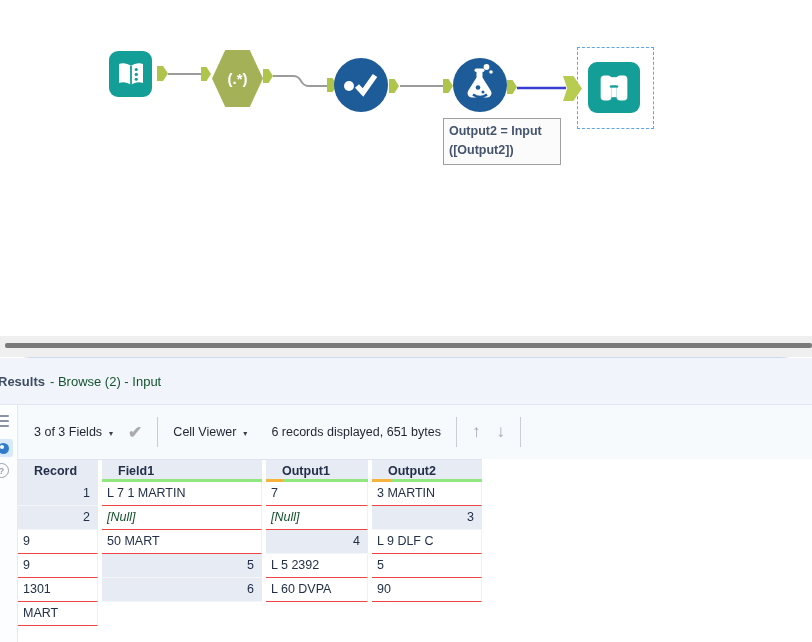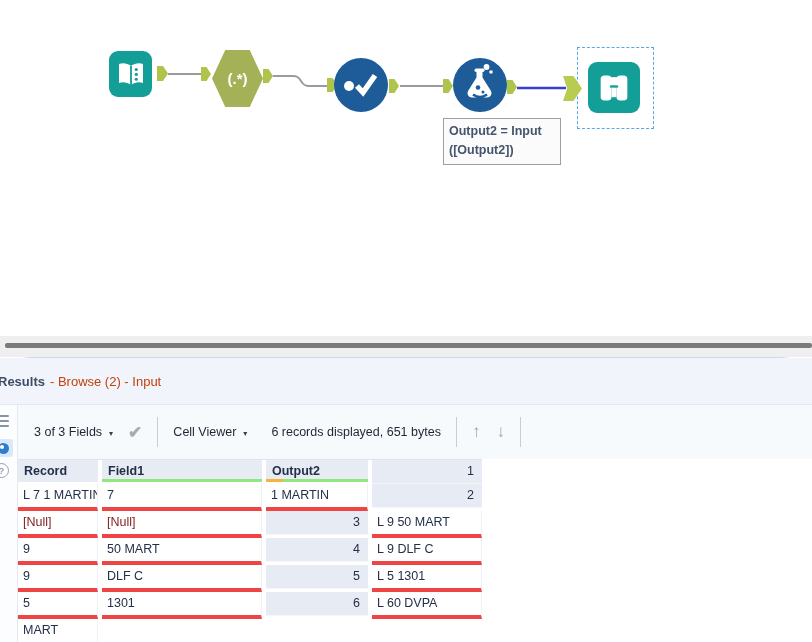--- a/index.html
+++ b/index.html
@@ -39,21 +39,21 @@
     font-weight:bold;font-size:12.5px;color:#44546c;
     padding:3px 5px 4px 5px;line-height:1.5;
   }
   
   .splitter-band{position:absolute;left:0;top:336px;width:812px;height:21px;background:#efefef;}
   .splitter-bar{position:absolute;left:5px;right:0;top:7px;height:5px;background:#7a7a7a;border-radius:2px;}
   
   .results{position:absolute;left:0;top:357px;width:812px;bottom:0;background:#fff;border-top:1px solid #cdd9ec;border-radius:31px;}
   .res-header{height:46px;background:#f1f5fb;border-bottom:1px solid #e2e9f3;display:flex;align-items:center;font-size:13px;}
   .res-title{font-weight:bold;color:#3d4d63;margin-left:-2px;}
-  .res-sub{color:#c2410c;margin-left:5px;}
+  .res-sub{color:#14532d;margin-left:5px;}
   .res-body{display:flex;height:238px;}
   .rail{width:17px;position:relative;background:#fcfdfe;border-right:1px solid #e4e9f2;overflow:hidden;flex:none;}
   .rail-menu{position:absolute;left:-4px;top:10px;width:13px;}
   .rail-menu i{display:block;height:2px;background:#8a93a3;margin-bottom:3px;border-radius:1px;}
   .rail-dot-wrap{position:absolute;left:-6px;top:34px;width:19px;height:18px;background:#d7e9fa;border-radius:3px;display:flex;align-items:center;justify-content:center;}
   .rail-dot{width:11px;height:11px;border-radius:50%;background:#2f7ccc;position:relative;}
   .rail-dot::after{content:"";position:absolute;left:2px;top:2px;width:4px;height:4px;border-radius:50%;background:#fff;}
   .rail-help{position:absolute;left:-6px;top:58px;width:13px;height:13px;border:1.5px solid #98a0ae;border-radius:50%;
     color:#98a0ae;font-size:9px;font-weight:bold;display:flex;align-items:center;justify-content:center;}
   .main{flex:1;display:flex;flex-direction:column;}
@@ -61,26 +61,26 @@
   .toolbar{height:54px;background:#f7fafd;display:flex;align-items:center;padding-left:16px;font-size:12.5px;color:#1f2633;flex:none;}
   .tb-label{white-space:nowrap;}
   .caret{font-size:8px;color:#3a3f47;margin-left:7px;position:relative;top:1px;}
   .tb-check{color:#ababab;font-size:17px;margin-left:15px;font-weight:bold;}
   .tb-sep{width:1px;height:30px;background:#c9cdd4;margin:0 15px;flex:none;}
   .tb-arrow{color:#9fa6b0;font-size:17px;}
   .tb-arrow + .tb-arrow{margin-left:16px;}
   
   .tbl{display:grid;grid-template-columns:80px 160px 102px 110px;column-gap:4px;
        width:fit-content;font-size:12.5px;color:#233048;border-top:1px solid #dde4ef;background:#fff;}
-  .hcell{background:#e7ebf4;font-weight:bold;height:22px;line-height:22px;padding-left:6px;position:relative;white-space:nowrap;overflow:hidden;}
+  .hcell{background:#e7ebf4;font-weight:bold;height:22px;line-height:22px;padding-left:16px;position:relative;white-space:nowrap;overflow:hidden;}
   .qbar{position:absolute;left:0;right:0;bottom:0;height:3px;display:flex;}
   .qbar span{height:100%;display:block;}
   .rcell{background:#e7ebf4;text-align:right;padding-right:8px;height:23px;line-height:23px;border-bottom:1px solid #f4f6fa;}
-  .dcell{background:#fff;padding-left:5px;height:23px;line-height:23px;border-bottom:4px solid #ef4444;border-right:1px solid #eef1f7;white-space:nowrap;overflow:hidden;}
-  .null-val{color:#7f1d1d;}
+  .dcell{background:#fff;padding-left:5px;height:23px;line-height:23px;border-bottom:1px solid #ef4444;border-right:1px solid #eef1f7;white-space:nowrap;overflow:hidden;}
+  .null-val{color:#14532d;font-style:italic;}
 </style>
 </head>
 <body>
 
 <div class="canvas">
 
   <svg class="wires">
     <path d="M168 74 L203 74" stroke="#9b9b9b" stroke-width="2" fill="none"></path>
     <path d="M273 76 L293 76 C303 76 299 86 309 86 L328 86" stroke="#9b9b9b" stroke-width="2" fill="none"></path>
     <path d="M400 86 L444 86" stroke="#9b9b9b" stroke-width="2" fill="none"></path>
@@ -190,50 +190,56 @@
 
       <div class="tbl">
         <div class="hcell">Record</div>
         <div class="hcell">
           <span>Field1</span>
           <span class="qbar">
               <span style="width: 100%; background: rgb(146, 230, 126);"></span>
             </span>
         </div>
         <div class="hcell">
+          <span>Output1</span>
+          <span class="qbar">
+              <span style="width: 17%; background: rgb(246, 179, 60);"></span>
+              <span style="width: 83%; background: rgb(146, 230, 126);"></span>
+            </span>
+        </div>
+        <div class="hcell">
           <span>Output2</span>
           <span class="qbar">
               <span style="width: 17%; background: rgb(246, 179, 60);"></span>
               <span style="width: 83%; background: rgb(146, 230, 126);"></span>
             </span>
         </div>
 
         <div class="rcell">1</div>
         <div class="dcell">L 7 1 MARTIN</div>
         <div class="dcell">7</div>
-        <div class="dcell">1 MARTIN</div>
+        <div class="dcell">3 MARTIN</div>
 
         <div class="rcell">2</div>
         <div class="dcell null-val">[Null]</div>
         <div class="dcell null-val">[Null]</div>
 
         <div class="rcell">3</div>
-        <div class="dcell">L 9 50 MART</div>
         <div class="dcell">9</div>
         <div class="dcell">50 MART</div>
 
         <div class="rcell">4</div>
         <div class="dcell">L 9 DLF C</div>
         <div class="dcell">9</div>
-        <div class="dcell">DLF C</div>
 
         <div class="rcell">5</div>
-        <div class="dcell">L 5 1301</div>
+        <div class="dcell">L 5 2392</div>
         <div class="dcell">5</div>
         <div class="dcell">1301</div>
 
         <div class="rcell">6</div>
         <div class="dcell">L 60 DVPA</div>
+        <div class="dcell">90</div>
         <div class="dcell">MART</div>
       </div>
     </div>
   </div>
 </div>
 
 </body></html>

